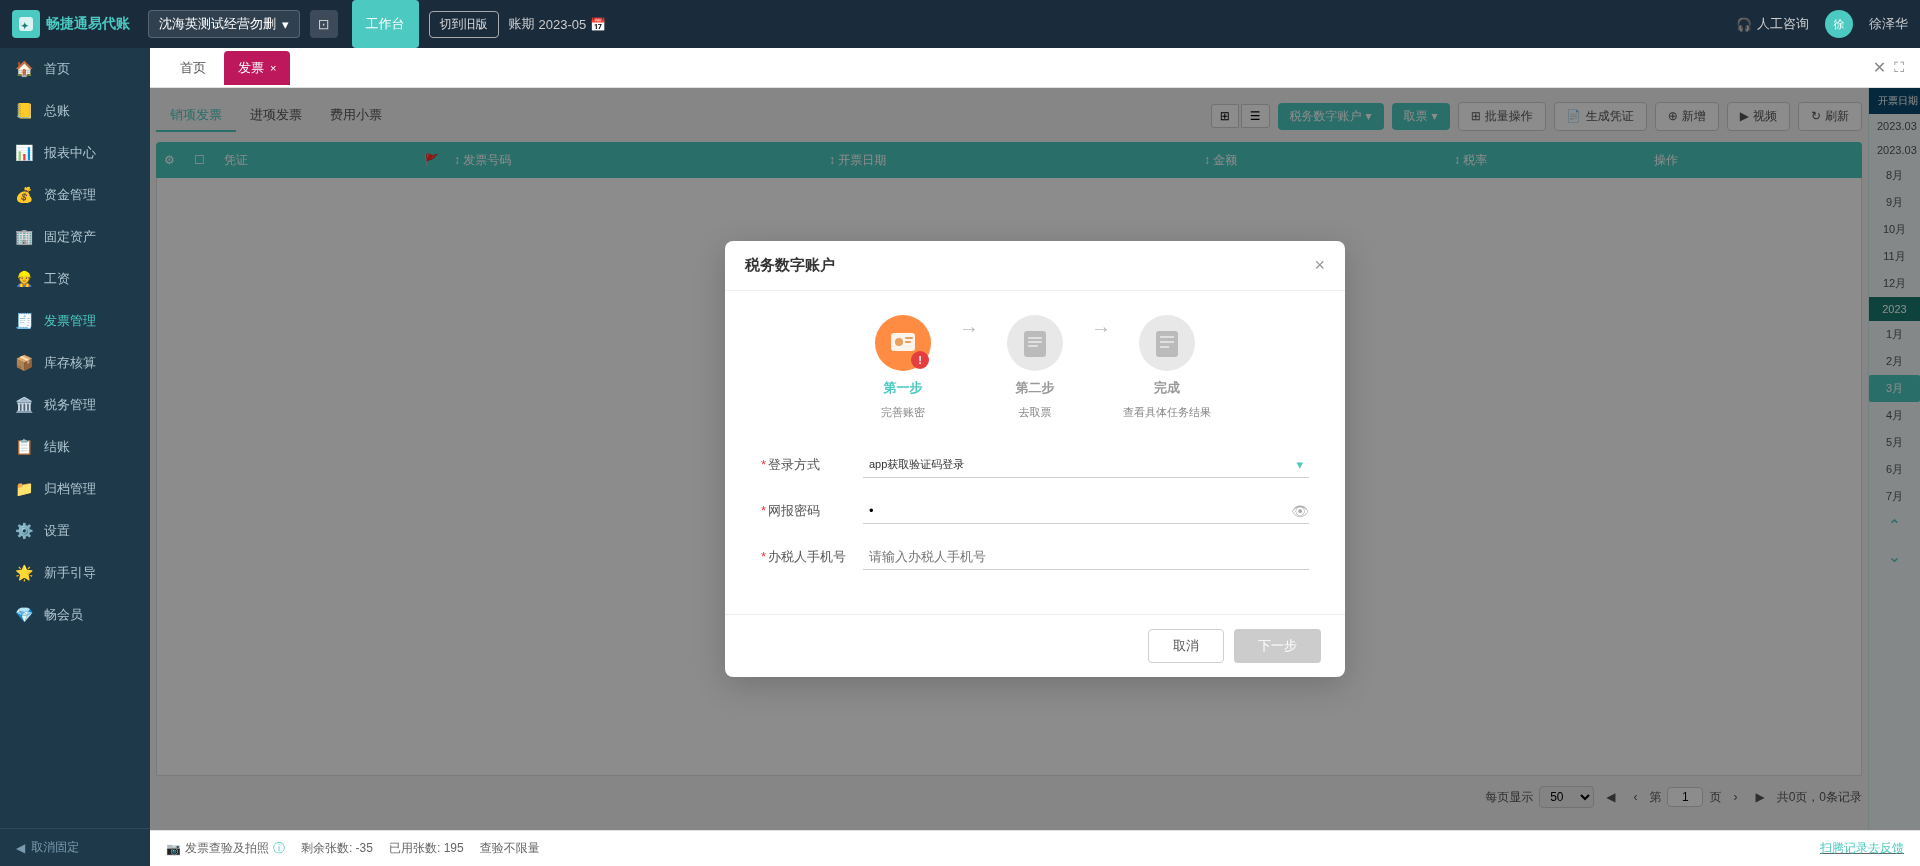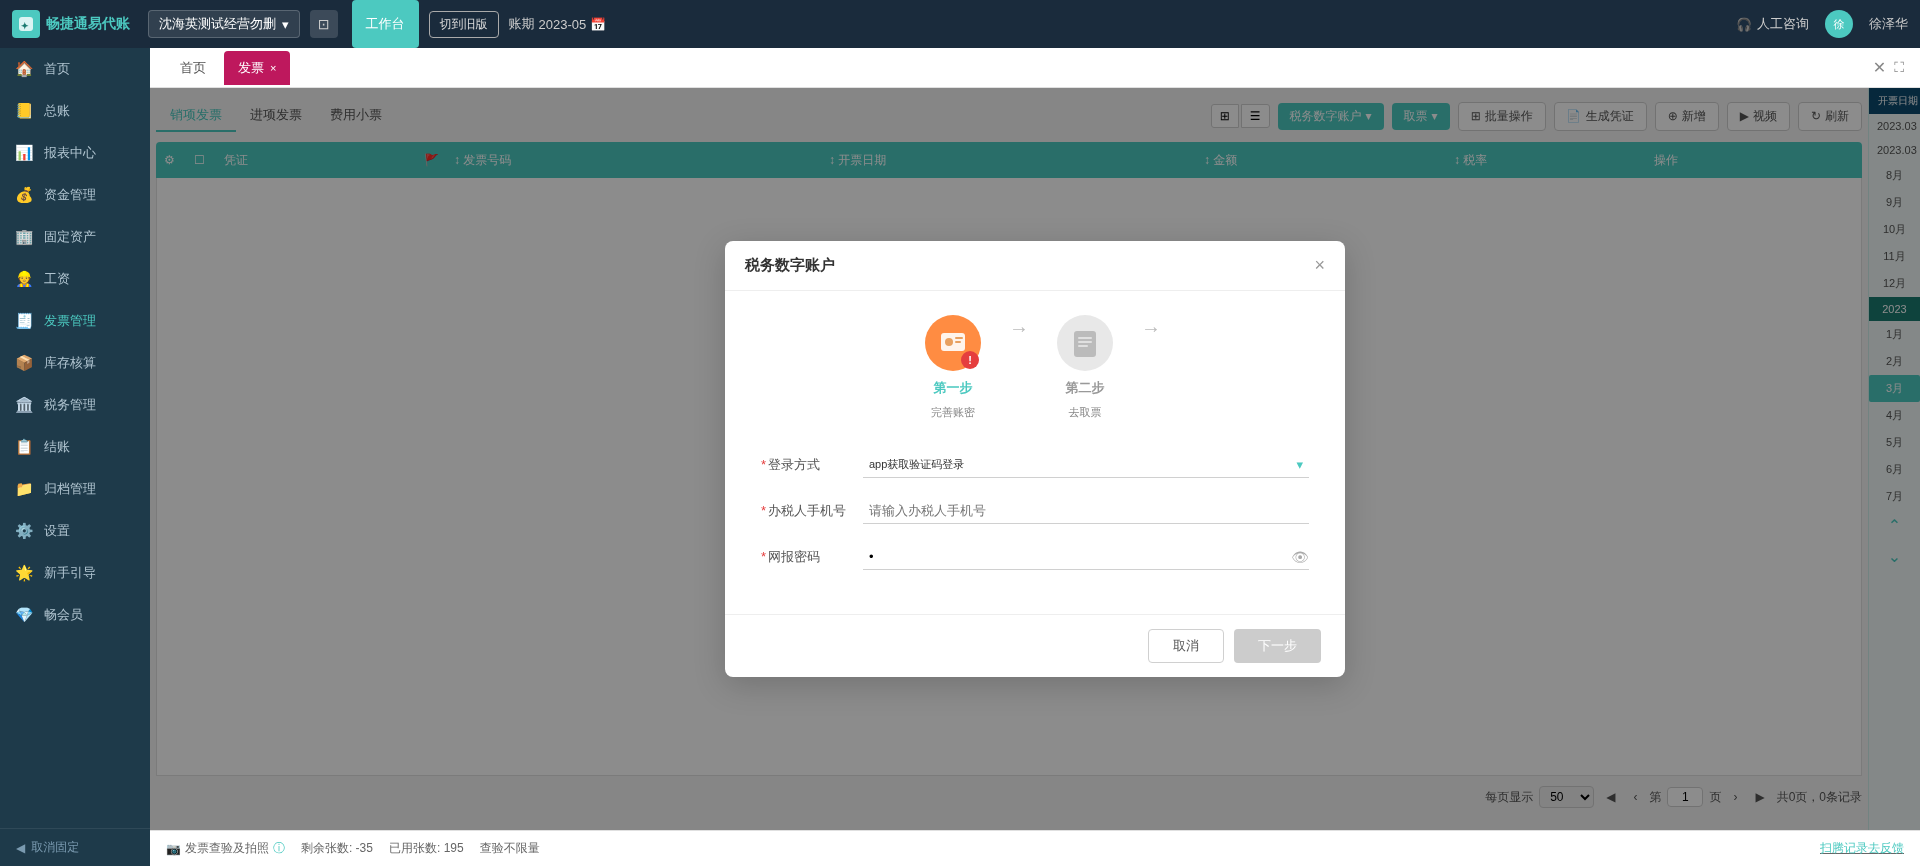--- a/index.html
+++ b/index.html
@@ -358,39 +358,51 @@
                       <rect x="9" y="14" width="14" height="2" rx="1" fill="#e0e0e0"></rect>
                       <rect x="9" y="18" width="10" height="2" rx="1" fill="#e0e0e0"></rect>
                     </svg>
                   </div>
                   <span class="step-label inactive">第二步</span>
                   <span class="step-desc">去取票</span>
                 </div>
 
                 <div class="step-arrow">→</div>
 
+                <div class="step">
+                  <div class="step-icon inactive">
+                    <svg width="32" height="32" viewBox="0 0 32 32">
+                      <rect x="5" y="4" width="22" height="26" rx="3" fill="#bbb"></rect>
+                      <line x1="9" y1="10" x2="23" y2="10" stroke="#e0e0e0" stroke-width="2"></line>
+                      <line x1="9" y1="15" x2="23" y2="15" stroke="#e0e0e0" stroke-width="2"></line>
+                      <line x1="9" y1="20" x2="18" y2="20" stroke="#e0e0e0" stroke-width="2"></line>
+                    </svg>
+                  </div>
+                  <span class="step-label inactive">完成</span>
+                  <span class="step-desc">查看具体任务结果</span>
+                </div>
               </div>
 
               <div class="form-row">
                 <span class="form-label required">登录方式</span>
                 <div class="form-select">
                   <span class="form-select-val">app获取验证码登录</span>
                   <span style="color:#4cc9c0;">▾</span>
                 </div>
               </div>
               <div class="form-row">
-                <span class="form-label required">办税人手机号</span>
-                <input class="form-control" type="text" placeholder="请输入办税人手机号" style="">
-              </div>
-              <div class="form-row">
                 <span class="form-label required">网报密码</span>
                 <div class="password-row">
                   <input type="password" class="password-input" value="•" style="">
                   <span class="eye-icon">👁</span>
                 </div>
+              </div>
+              <div class="form-row">
+                <span class="form-label required">办税人手机号</span>
+                <input class="form-control" type="text" placeholder="请输入办税人手机号" style="">
               </div>
             </div>
             <div class="modal-footer">
               <button class="btn-cancel">取消</button>
               <button class="btn-next">下一步</button>
             </div>
           </div>
         </div>
       </div>
 

